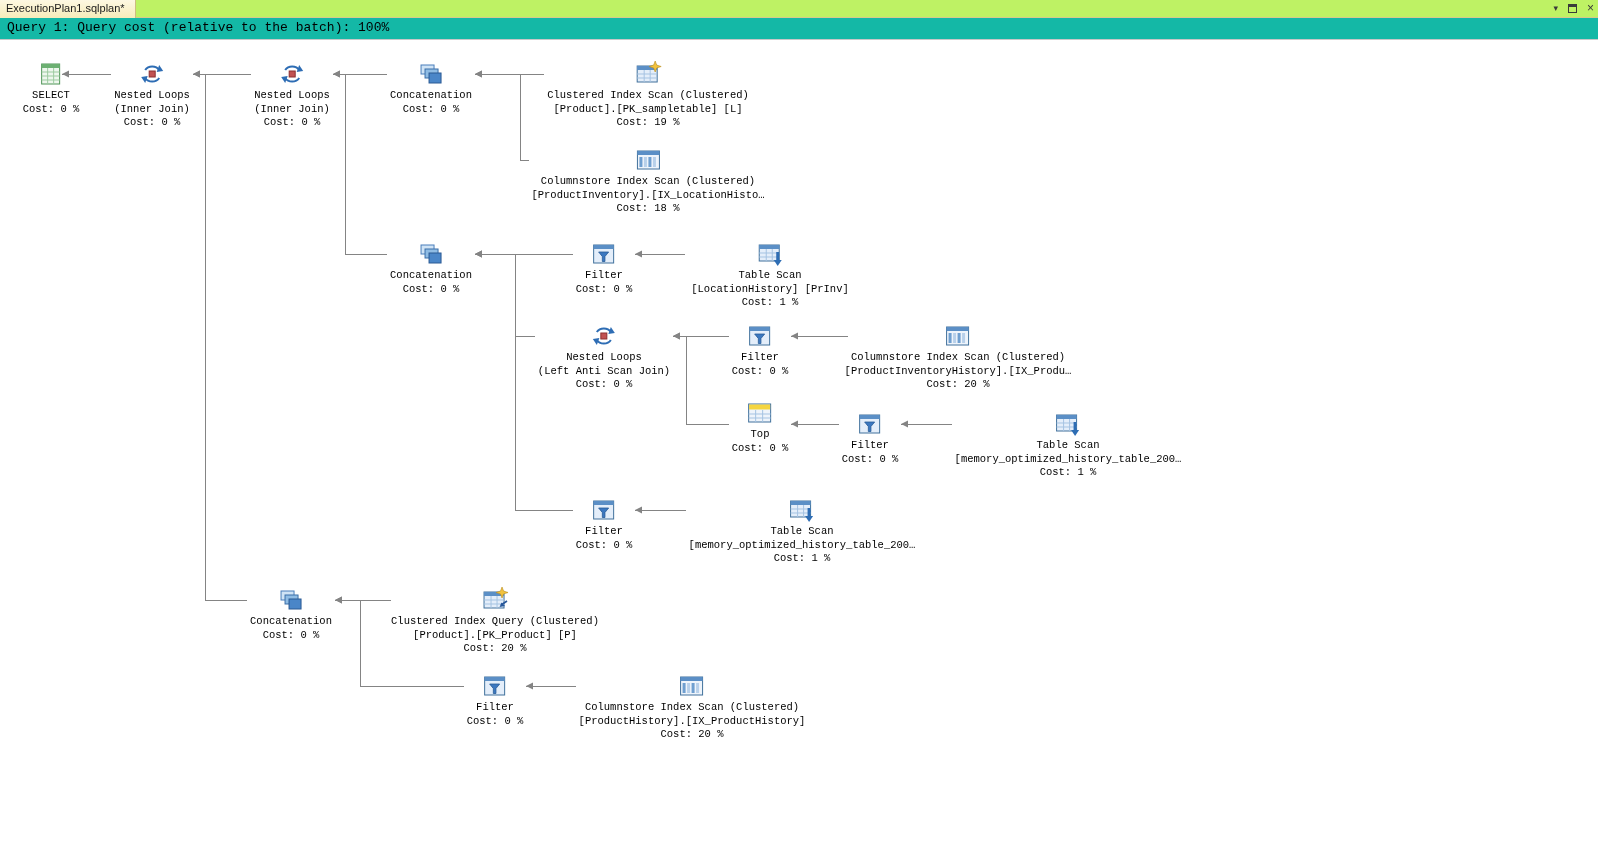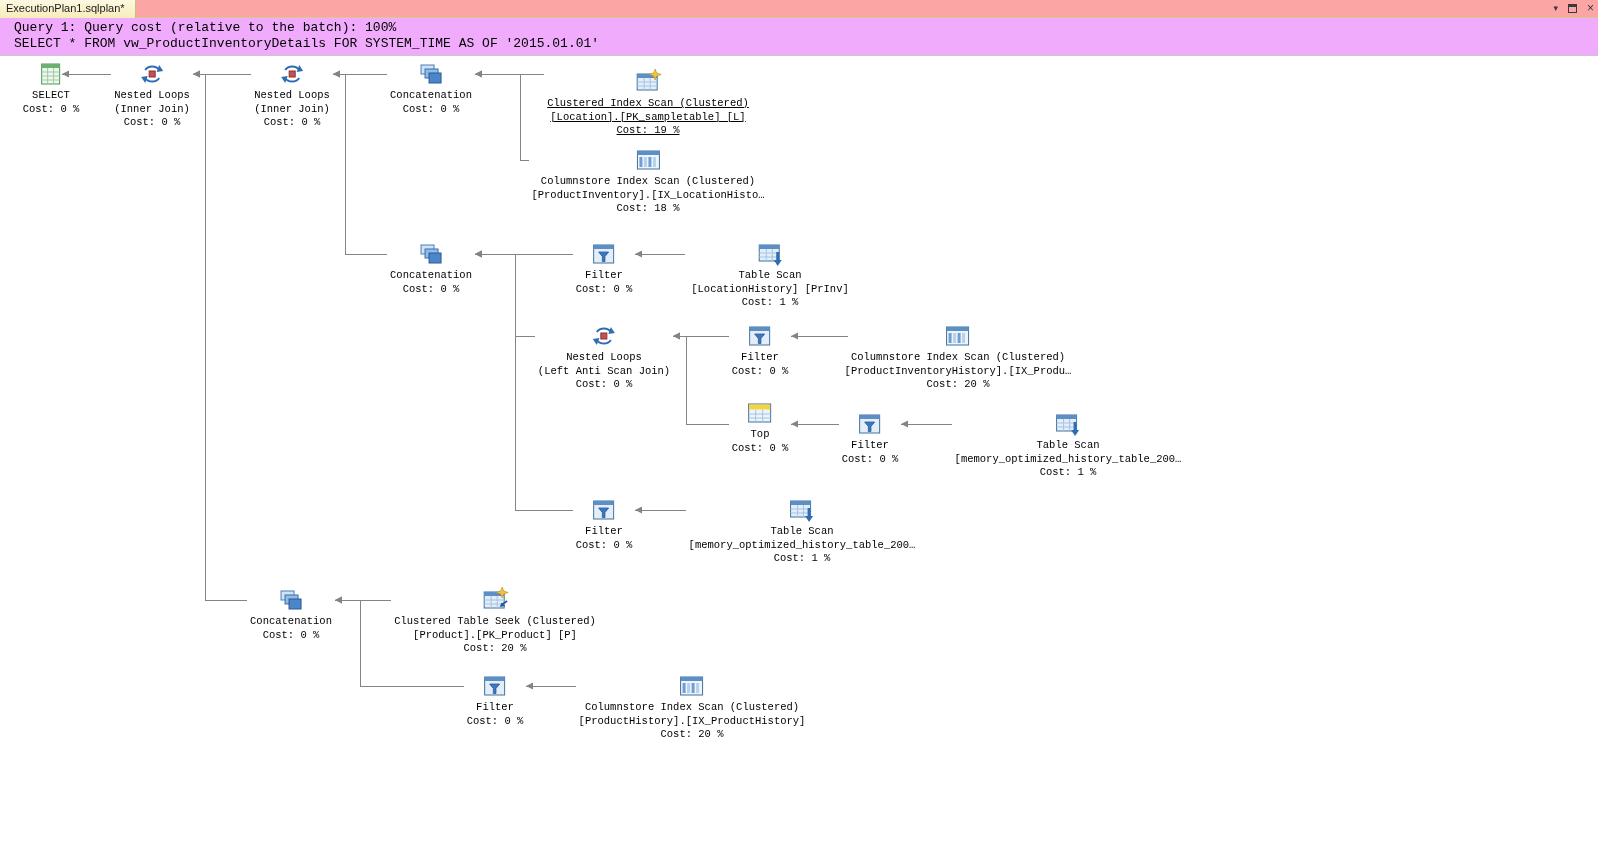--- a/index.html
+++ b/index.html
@@ -9,21 +9,21 @@
     background: #ffffff;
     overflow: hidden;
     position: relative;
     font-family: "Liberation Sans", "DejaVu Sans", sans-serif;
   }
 
   
   .tab-strip {
     position: relative;
     height: 18px;
-    background: #fca5a5;
+    background: #bef264;
     border-bottom: 1px solid #d8c88e;
   }
   .doc-tab {
     position: absolute; left: 0; top: 0;
     height: 18px;
     padding: 2px 10px 0 6px;
     background: linear-gradient(#fdf8e2, #f7ecba);
     border-right: 1px solid #cdbc7f;
     font-size: 11px;
     color: #1a1a1a;
@@ -39,23 +39,23 @@
   .ctrl-float {
     width: 9px; height: 9px;
     border: 1px solid #3a3a3a;
     border-top-width: 3px;
     cursor: default;
   }
   .ctrl-close { font-size: 12px; line-height: 12px; cursor: default; }
 
   
   .plan-header {
-    padding: 2px 0 3px 14px;
+    padding: 2px 0 3px 7px;
     border-bottom: 1px solid #c8c8c8;
-    background: #f0abfc;
+    background: #14b8a6;
   }
   .plan-header .hline {
     font: 13px/16px "Liberation Mono", "DejaVu Sans Mono", monospace;
     color: #000000;
     white-space: pre;
   }
 
   
   .plan-canvas {
     position: absolute;
@@ -85,21 +85,20 @@
   </div>
   <div class="win-controls">
     <span class="ctrl-menu">▾</span>
     <span class="ctrl-float"></span>
     <span class="ctrl-close">×</span>
   </div>
 </div>
 
 <div class="plan-header">
   <div class="hline">Query 1: Query cost (relative to the batch): 100%</div>
-  <div class="hline">SELECT * FROM vw_ProductInventoryDetails FOR SYSTEM_TIME AS OF '2015.01.01'</div>
 </div>
 
 <div class="plan-canvas" id="plan-canvas">
   <svg id="edges-svg" width="1598" height="842">
       <polyline points="62,74 111,74" fill="none" stroke="#848484" stroke-width="1" shape-rendering="crispEdges"></polyline>
       <polygon points="62,74 69,70.5 69,77.5" fill="#848484"></polygon>
       <polyline points="193,74 251,74" fill="none" stroke="#848484" stroke-width="1" shape-rendering="crispEdges"></polyline>
       <polygon points="193,74 200,70.5 200,77.5" fill="#848484"></polygon>
       <polyline points="193,74 205,74 205,600 247,600" fill="none" stroke="#848484" stroke-width="1" shape-rendering="crispEdges"></polyline>
       <polygon points="193,74 200,70.5 200,77.5" fill="#848484"></polygon>
@@ -178,32 +177,32 @@
     </div>
     <div class="plan-node" style="left: 431px; top: 60px;">
       <div class="node-icon"><svg width="28" height="28" viewBox="0 0 28 28">
           <rect x="4" y="5" width="13" height="9" fill="#cfe3f5" stroke="#4a7ebb"></rect>
           <rect x="8" y="9" width="13" height="9" fill="#8fbce4" stroke="#3a6ea8"></rect>
           <rect x="12" y="13" width="12" height="10" fill="#4a86c8" stroke="#2a5a94"></rect>
         </svg></div>
       <div class="node-line">Concatenation</div>
       <div class="node-line">Cost: 0 %</div>
     </div>
-    <div class="plan-node" style="left: 648px; top: 68px; text-decoration: underline;">
+    <div class="plan-node" style="left: 648px; top: 60px;">
       <div class="node-icon"><svg width="28" height="28" viewBox="0 0 28 28">
           <rect x="3" y="6" width="20" height="16" fill="#e4eefa" stroke="#41719c"></rect>
           <rect x="3" y="6" width="20" height="4" fill="#5b8fc6"></rect>
           <line x1="3" y1="14" x2="23" y2="14" stroke="#a5c3e2"></line>
           <line x1="3" y1="18" x2="23" y2="18" stroke="#a5c3e2"></line>
           <line x1="10" y1="10" x2="10" y2="22" stroke="#a5c3e2"></line>
           <line x1="16" y1="10" x2="16" y2="22" stroke="#a5c3e2"></line>
           <polygon points="21,1 22.5,5 27,6.5 22.5,8 21,12 19.5,8 15,6.5 19.5,5" fill="#f2c23e" stroke="#bb8d1f" stroke-width="0.6"></polygon>
         </svg></div>
       <div class="node-line">Clustered Index Scan (Clustered)</div>
-      <div class="node-line">[Location].[PK_sampletable] [L]</div>
+      <div class="node-line">[Product].[PK_sampletable] [L]</div>
       <div class="node-line">Cost: 19 %</div>
     </div>
     <div class="plan-node" style="left: 648px; top: 146px;">
       <div class="node-icon"><svg width="28" height="28" viewBox="0 0 28 28">
           <rect x="3" y="5" width="22" height="18" fill="#eef4fb" stroke="#41719c"></rect>
           <rect x="3" y="5" width="22" height="4" fill="#5b8fc6"></rect>
           <rect x="5" y="11" width="3" height="10" fill="#6f9fd0"></rect>
           <rect x="9.5" y="11" width="3" height="10" fill="#b8d0ea"></rect>
           <rect x="14" y="11" width="3" height="10" fill="#6f9fd0"></rect>
           <rect x="18.5" y="11" width="3" height="10" fill="#b8d0ea"></rect>
@@ -353,21 +352,21 @@
           <rect x="3" y="6" width="20" height="16" fill="#e4eefa" stroke="#41719c"></rect>
           <rect x="3" y="6" width="20" height="4" fill="#5b8fc6"></rect>
           <line x1="3" y1="14" x2="23" y2="14" stroke="#a5c3e2"></line>
           <line x1="3" y1="18" x2="23" y2="18" stroke="#a5c3e2"></line>
           <line x1="10" y1="10" x2="10" y2="22" stroke="#a5c3e2"></line>
           <line x1="16" y1="10" x2="16" y2="22" stroke="#a5c3e2"></line>
           <polygon points="21,1 22.5,5 27,6.5 22.5,8 21,12 19.5,8 15,6.5 19.5,5" fill="#f2c23e" stroke="#bb8d1f" stroke-width="0.6"></polygon>
           <line x1="26" y1="15" x2="20" y2="19" stroke="#27579a" stroke-width="1.6"></line>
           <polygon points="18.5,21 24,20 20.5,16.5" fill="#27579a"></polygon>
         </svg></div>
-      <div class="node-line">Clustered Table Seek (Clustered)</div>
+      <div class="node-line">Clustered Index Query (Clustered)</div>
       <div class="node-line">[Product].[PK_Product] [P]</div>
       <div class="node-line">Cost: 20 %</div>
     </div>
     <div class="plan-node" style="left: 495px; top: 672px;">
       <div class="node-icon"><svg width="28" height="28" viewBox="0 0 28 28">
           <rect x="4" y="5" width="20" height="18" fill="#e4eefa" stroke="#41719c"></rect>
           <rect x="4" y="5" width="20" height="4" fill="#5b8fc6"></rect>
           <path d="M9 12 h10 l-3.7 4.5 v5 h-2.6 v-5 z" fill="#3c78c0" stroke="#275a97" stroke-width="0.8"></path>
         </svg></div>
       <div class="node-line">Filter</div>

